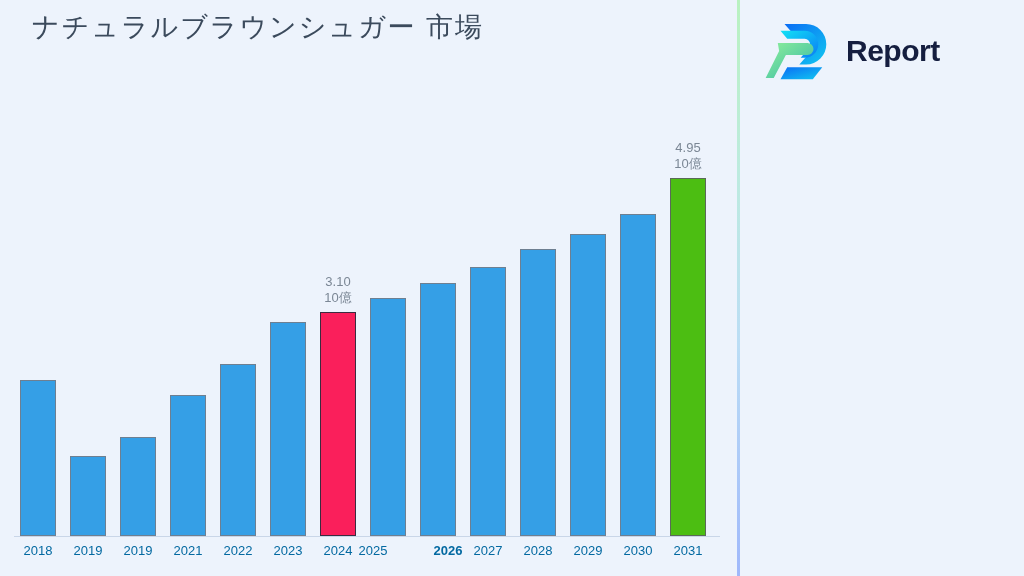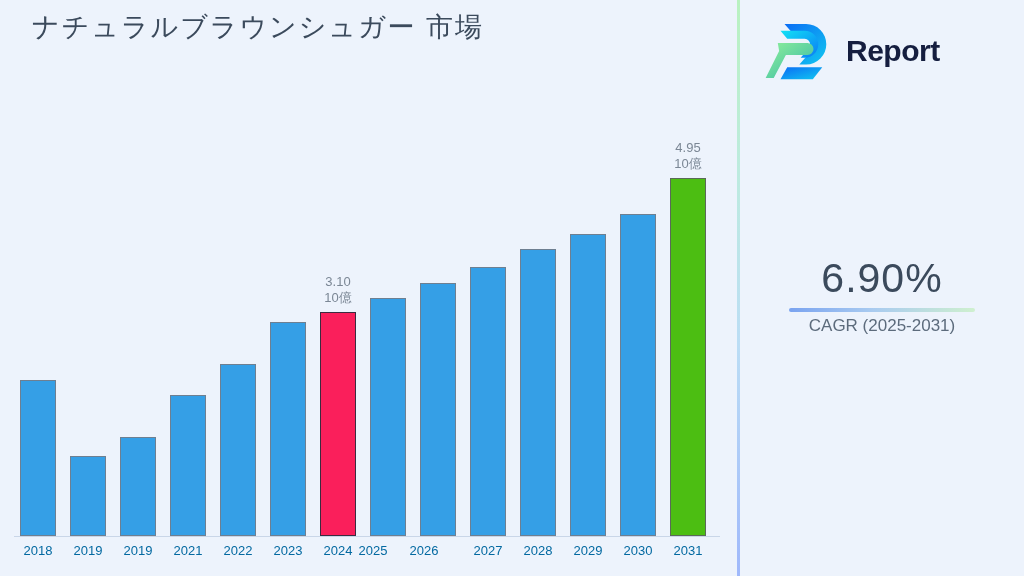--- a/index.html
+++ b/index.html
@@ -117,21 +117,21 @@
           </div>
         </div>
         <div class="tick" style="left: 302px;">2024</div>
         <div class="bar-group" style="left: 370px;">
           <div class="bar" title="2025: 3.29" style="height: 238px;"></div>
         </div>
         <div class="tick" style="left: 337px;">2025</div>
         <div class="bar-group" style="left: 420px;">
           <div class="bar" title="2026: 3.5" style="height: 253px;"></div>
         </div>
-        <div class="tick" style="left: 388px;">2026</div>
+        <div class="tick" style="left: 412px; font-weight: bold;">2026</div>
         <div class="bar-group" style="left: 470px;">
           <div class="bar" title="2027: 3.71" style="height: 269px;"></div>
         </div>
         <div class="tick" style="left: 452px;">2027</div>
         <div class="bar-group" style="left: 520px;">
           <div class="bar" title="2028: 3.96" style="height: 287px;"></div>
         </div>
         <div class="tick" style="left: 502px;">2028</div>
         <div class="bar-group" style="left: 570px;">
           <div class="bar" title="2029: 4.17" style="height: 302px;"></div>
@@ -179,19 +179,14 @@
 
         <path d="M20 34 H64 a9 9 0 0 1 0 18 H32 L14 86 H2 L22 46 Z" fill="url(#gGreen)"></path>
 
         <path d="M34 70 H86 L72 88 H24 Z" fill="url(#gBlue)"></path>
       </svg>
       <div id="logo-text">
         <span>Report</span>
       </div>
     </div>
 
-    <div id="cagr-block">
-      <div id="cagr-value">6.90%</div>
-      <div id="cagr-rule"></div>
-      <div id="cagr-caption">CAGR (2025-2031)</div>
-    </div>
   </div>
 </div>
 
 </body></html>

